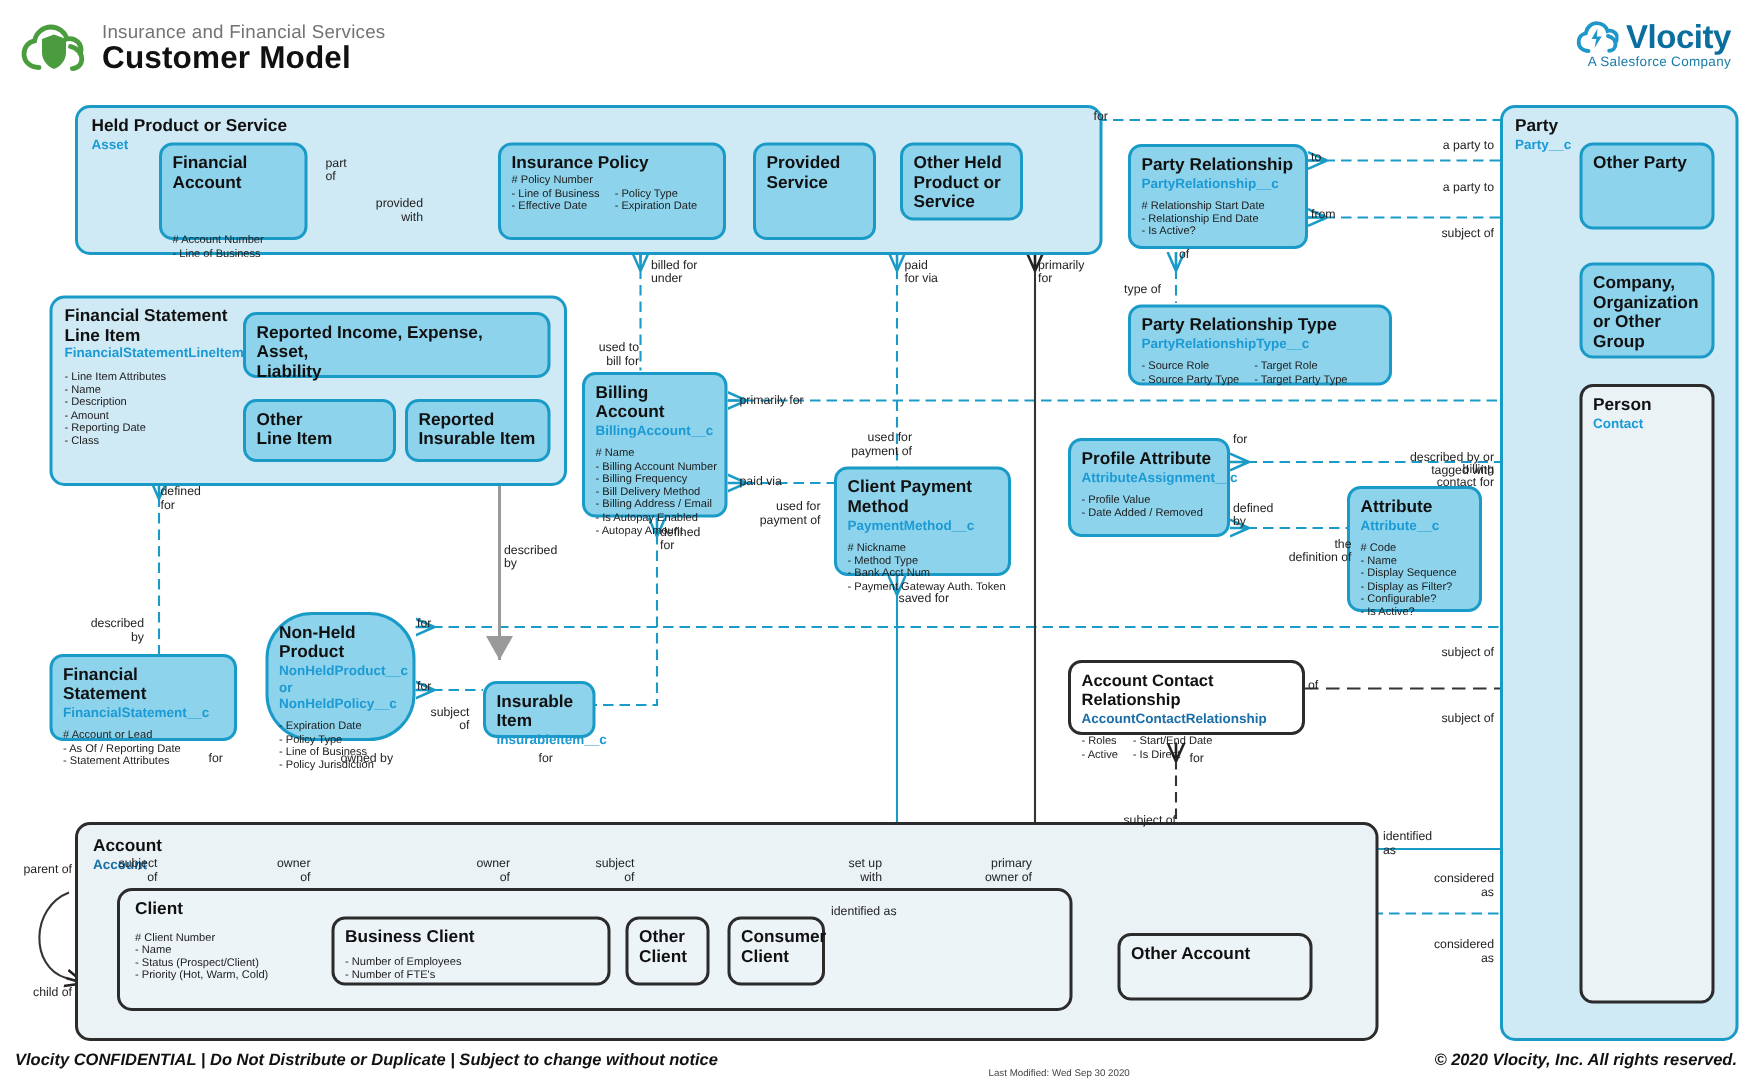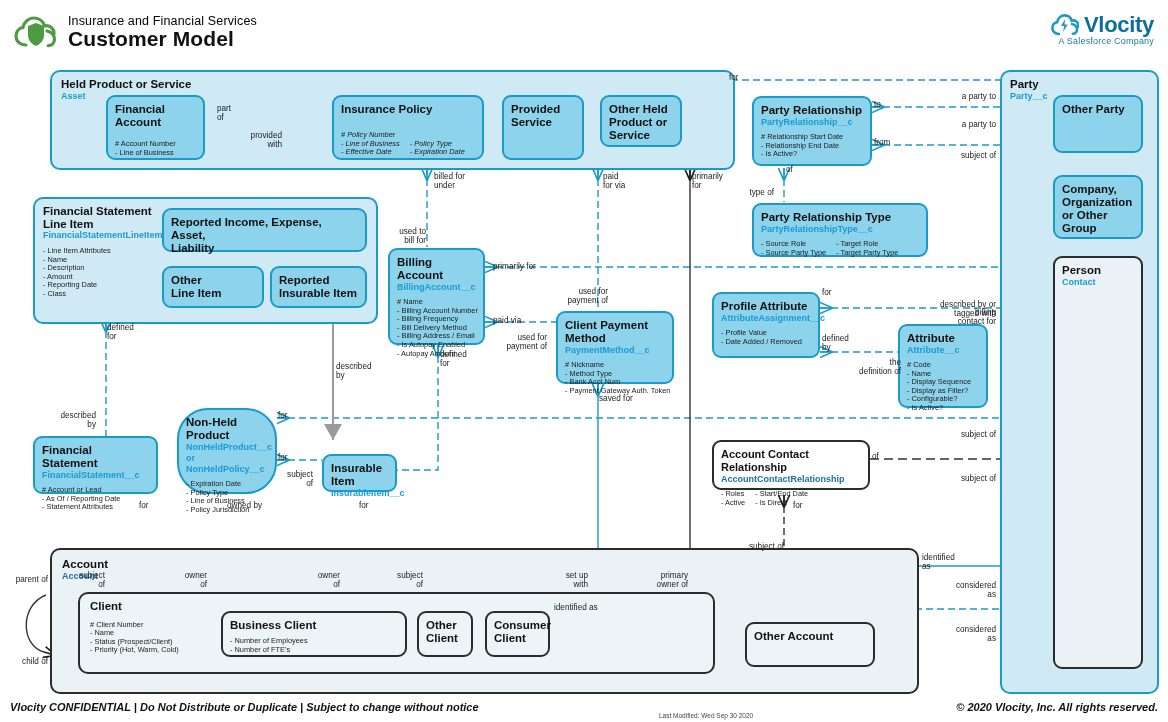--- a/index.html
+++ b/index.html
@@ -3,21 +3,21 @@
 <meta charset="utf-8">
 <style>
   html,body{margin:0;padding:0;background:#ffffff;}
   body{width:1168px;height:722px;position:relative;overflow:hidden;
        font-family:"Liberation Sans","DejaVu Sans",sans-serif;color:#1a1a1a;}
   .abs{position:absolute;}
 
   
   #header-bar{left:0;top:0;width:1168px;height:62px;}
   #logo-mark{left:14px;top:14px;width:46px;height:36px;}
-  #header-sub{left:68px;top:14px;font-size:12.5px;color:#000000;letter-spacing:.15px;}
+  #header-sub{left:68px;top:14px;font-size:12.5px;color:#737373;letter-spacing:.15px;}
   #header-title{left:68px;top:27px;font-size:21px;font-weight:bold;color:#111;letter-spacing:.1px;}
   #vlocity-logo{right:14px;top:12px;text-align:right;}
   #vlocity-word{font-size:22px;font-weight:bold;color:#0a6e9e;letter-spacing:-.3px;}
   #vlocity-tag{font-size:9px;color:#1b7ca8;margin-top:-2px;letter-spacing:.2px;}
 
   
   .grp{position:absolute;border:2px solid #1a9bc7;border-radius:10px;background:#cfe9f5;}
   .grp-title{font-size:11.5px;font-weight:bold;color:#111;line-height:12.5px;}
   .grp-api{font-size:9px;font-weight:bold;color:#1b9ad4;line-height:11px;}
 
@@ -146,28 +146,28 @@
 </svg>
 
 <div class="grp" style="left:50px;top:70px;width:681px;height:96px;">
   <div style="position:absolute;left:9px;top:6px;">
     <div class="grp-title">Held Product or Service</div>
     <div class="grp-api">Asset</div>
   </div>
 </div>
 <div class="ent" style="left:106px;top:95px;width:99px;height:65px;">
   <div class="ent-title">Financial Account</div>
-  <div class="attrs" style="margin-top:11px;">
+  <div class="attrs" style="margin-top:27px;">
     <div># Account Number</div>
     <div>- Line of Business</div>
   </div>
 </div>
 <div class="ent" style="left:332px;top:95px;width:152px;height:65px;">
   <div class="ent-title">Insurance Policy</div>
-  <div class="attrs attrcols" style="margin-top:15px;font-style:italic;">
+  <div class="attrs attrcols" style="margin-top:0;">
     <div>
       <div># Policy Number</div>
       <div>- Line of Business</div>
       <div>- Effective Date</div>
     </div>
     <div>
       <div>&nbsp;</div>
       <div>- Policy Type</div>
       <div>- Expiration Date</div>
     </div>

